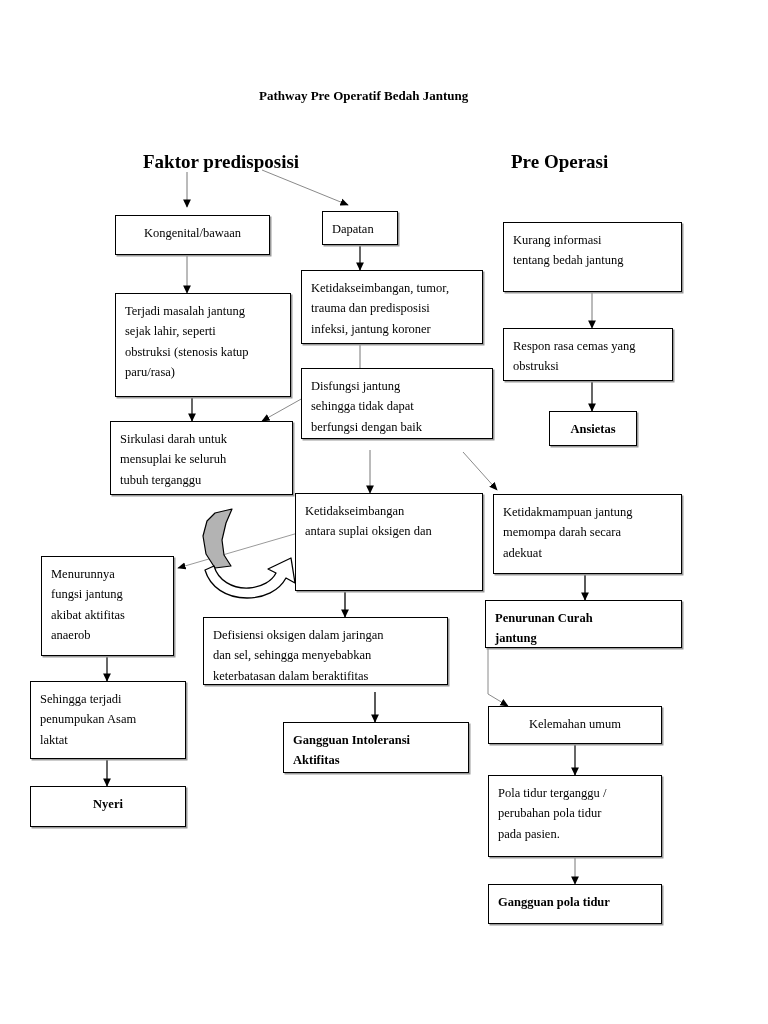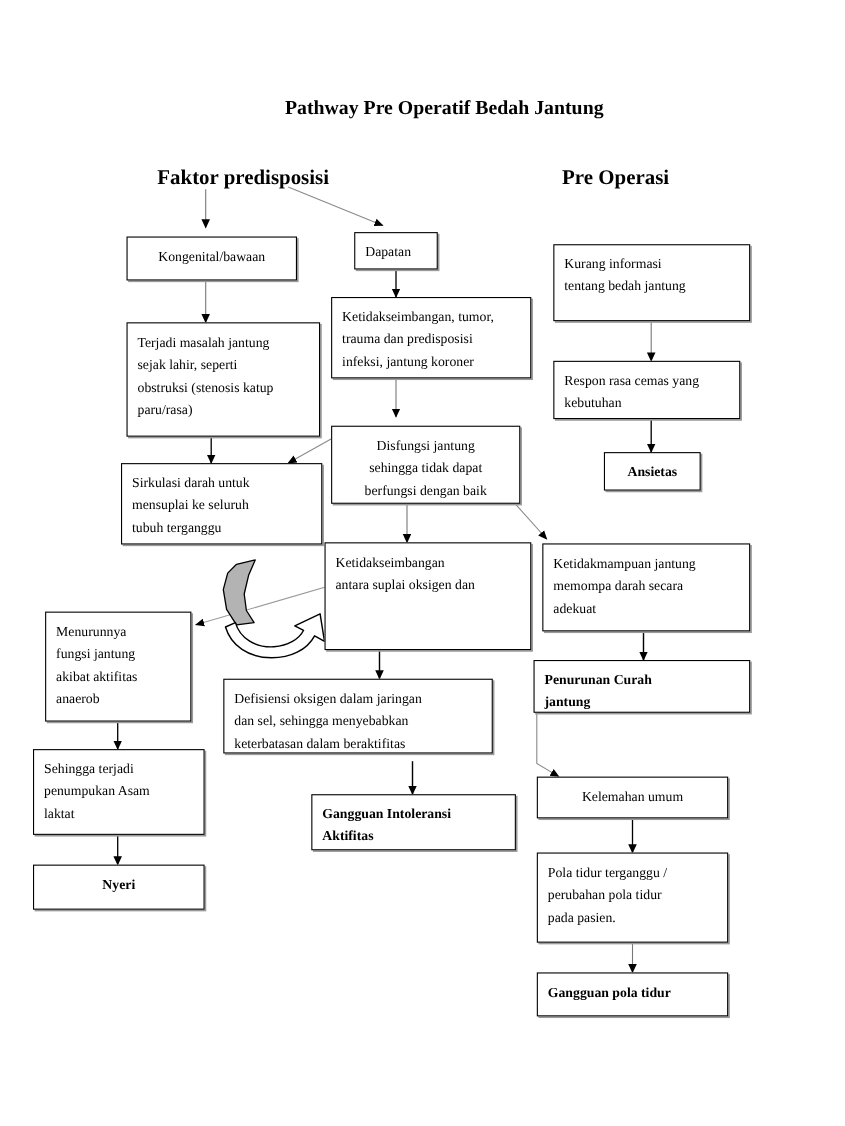--- a/index.html
+++ b/index.html
@@ -55,21 +55,21 @@
   }
   .heading {
     position: absolute;
     font-weight: bold;
     font-size: 19px;
     white-space: nowrap;
   }
   .title {
     position: absolute;
     font-weight: bold;
-    font-size: 18px;
+    font-size: 13px;
     white-space: nowrap;
   }
 </style>
 </head>
 <body>
 
 <div id="canvas">
 
   <svg id="edges" viewBox="0 0 768 1024">
     <defs>
@@ -156,28 +156,28 @@
 
   <div class="node" style="left:115px; top:293px; width:176px; height:104px;">
     <span class="ln">Terjadi masalah jantung</span>
     <span class="ln">sejak lahir, seperti</span>
     <span class="ln">obstruksi (stenosis katup</span>
     <span class="ln">paru/rasa)</span>
   </div>
 
   <div class="node" style="left:503px; top:328px; width:170px; height:53px;">
     <span class="ln">Respon rasa cemas yang</span>
-    <span class="ln">kebutuhan</span>
+    <span class="ln">obstruksi</span>
   </div>
 
   <div class="node bold center" style="left:549px; top:411px; width:88px; height:35px;">
     <span class="ln">Ansietas</span>
   </div>
 
-  <div class="node" style="left:301px; top:387px; width:172px; height:71px;text-align:center;">
+  <div class="node" style="left:301px; top:368px; width:192px; height:71px;">
     <span class="ln">Disfungsi jantung</span>
     <span class="ln">sehingga tidak dapat</span>
     <span class="ln">berfungsi dengan baik</span>
   </div>
 
   <div class="node" style="left:110px; top:421px; width:183px; height:74px;">
     <span class="ln">Sirkulasi darah untuk</span>
     <span class="ln">mensuplai ke seluruh</span>
     <span class="ln">tubuh terganggu</span>
   </div>

